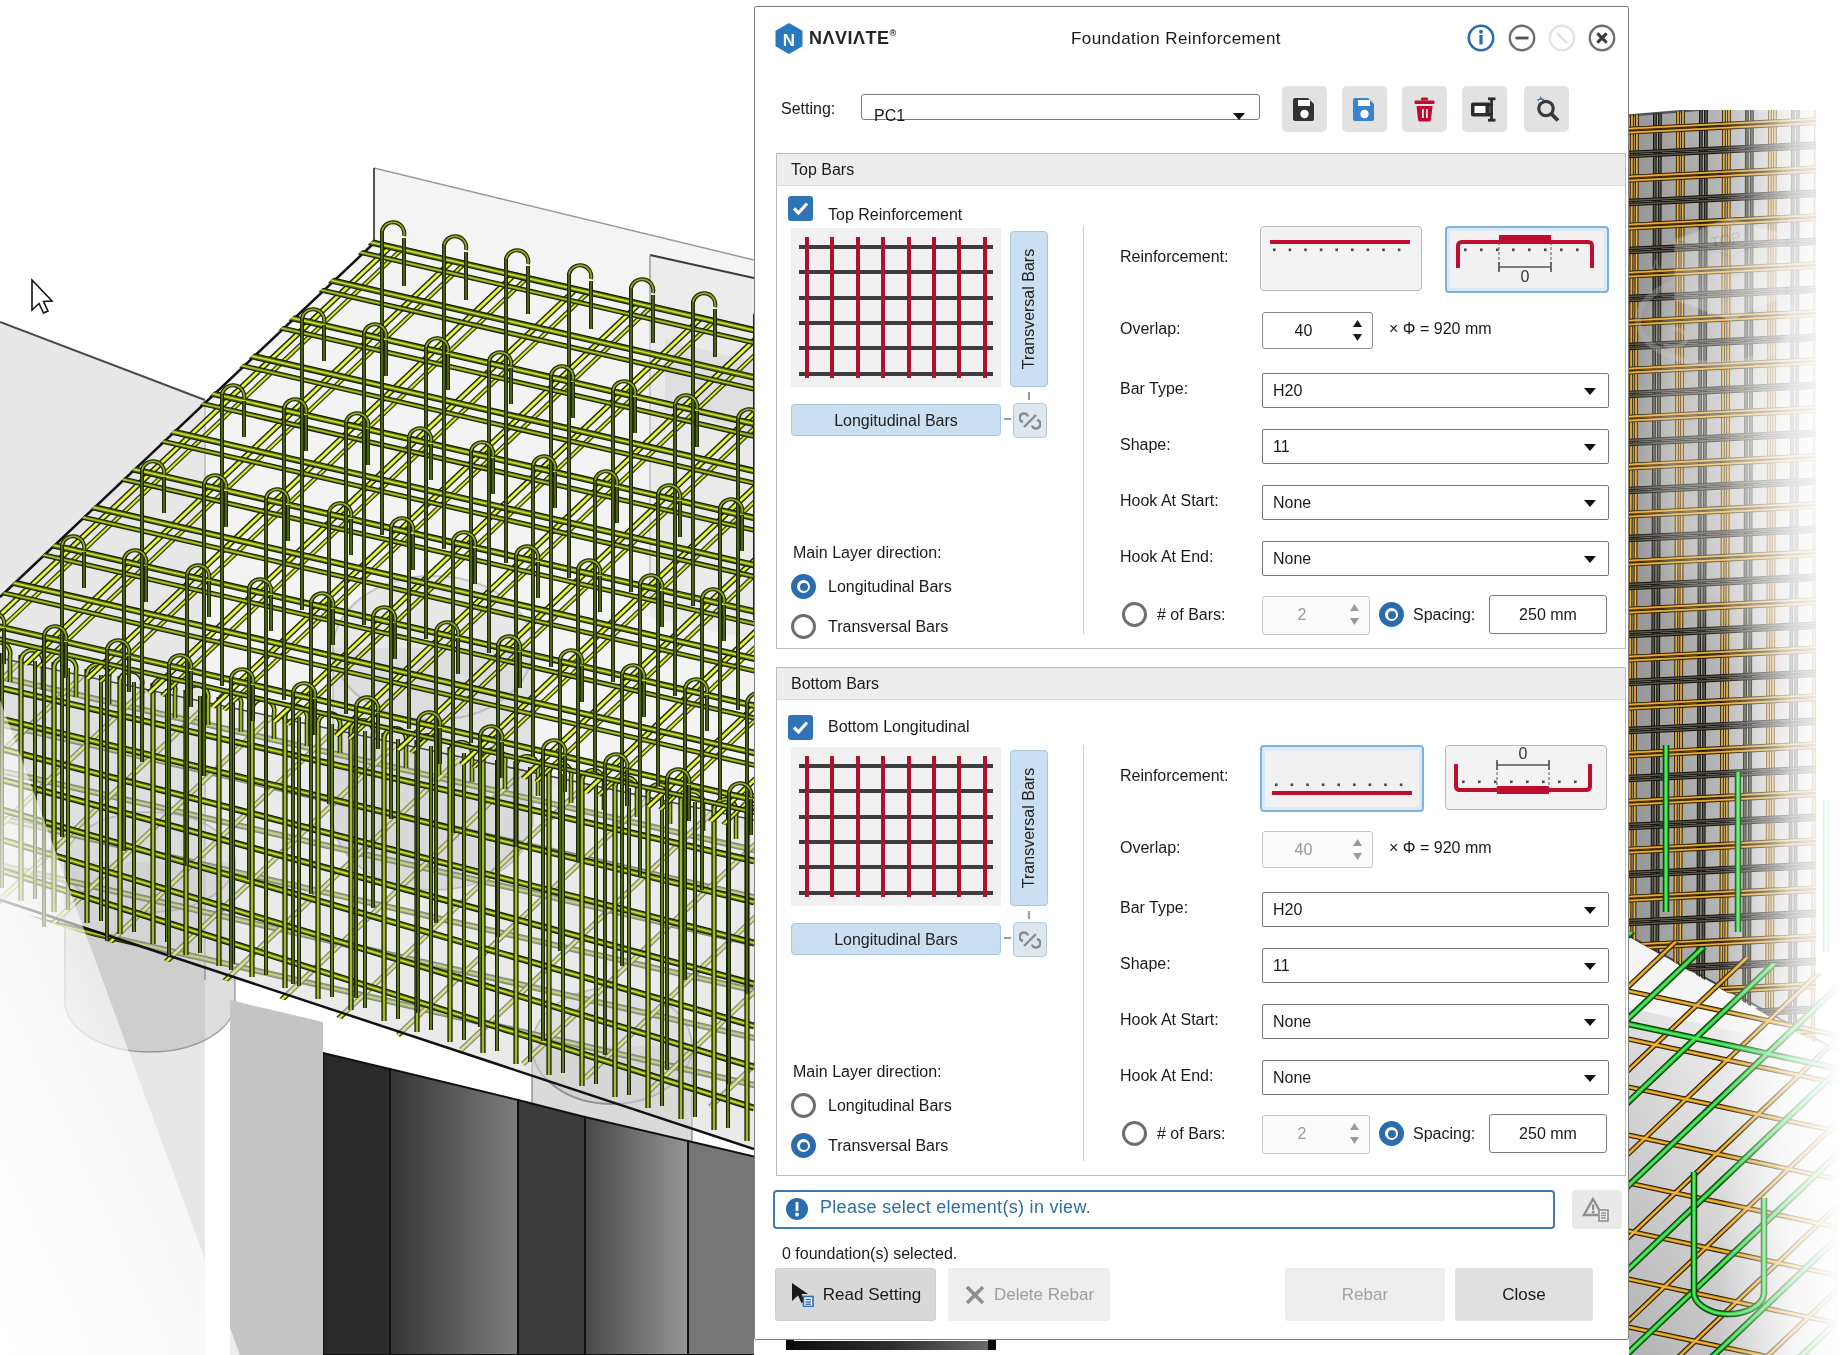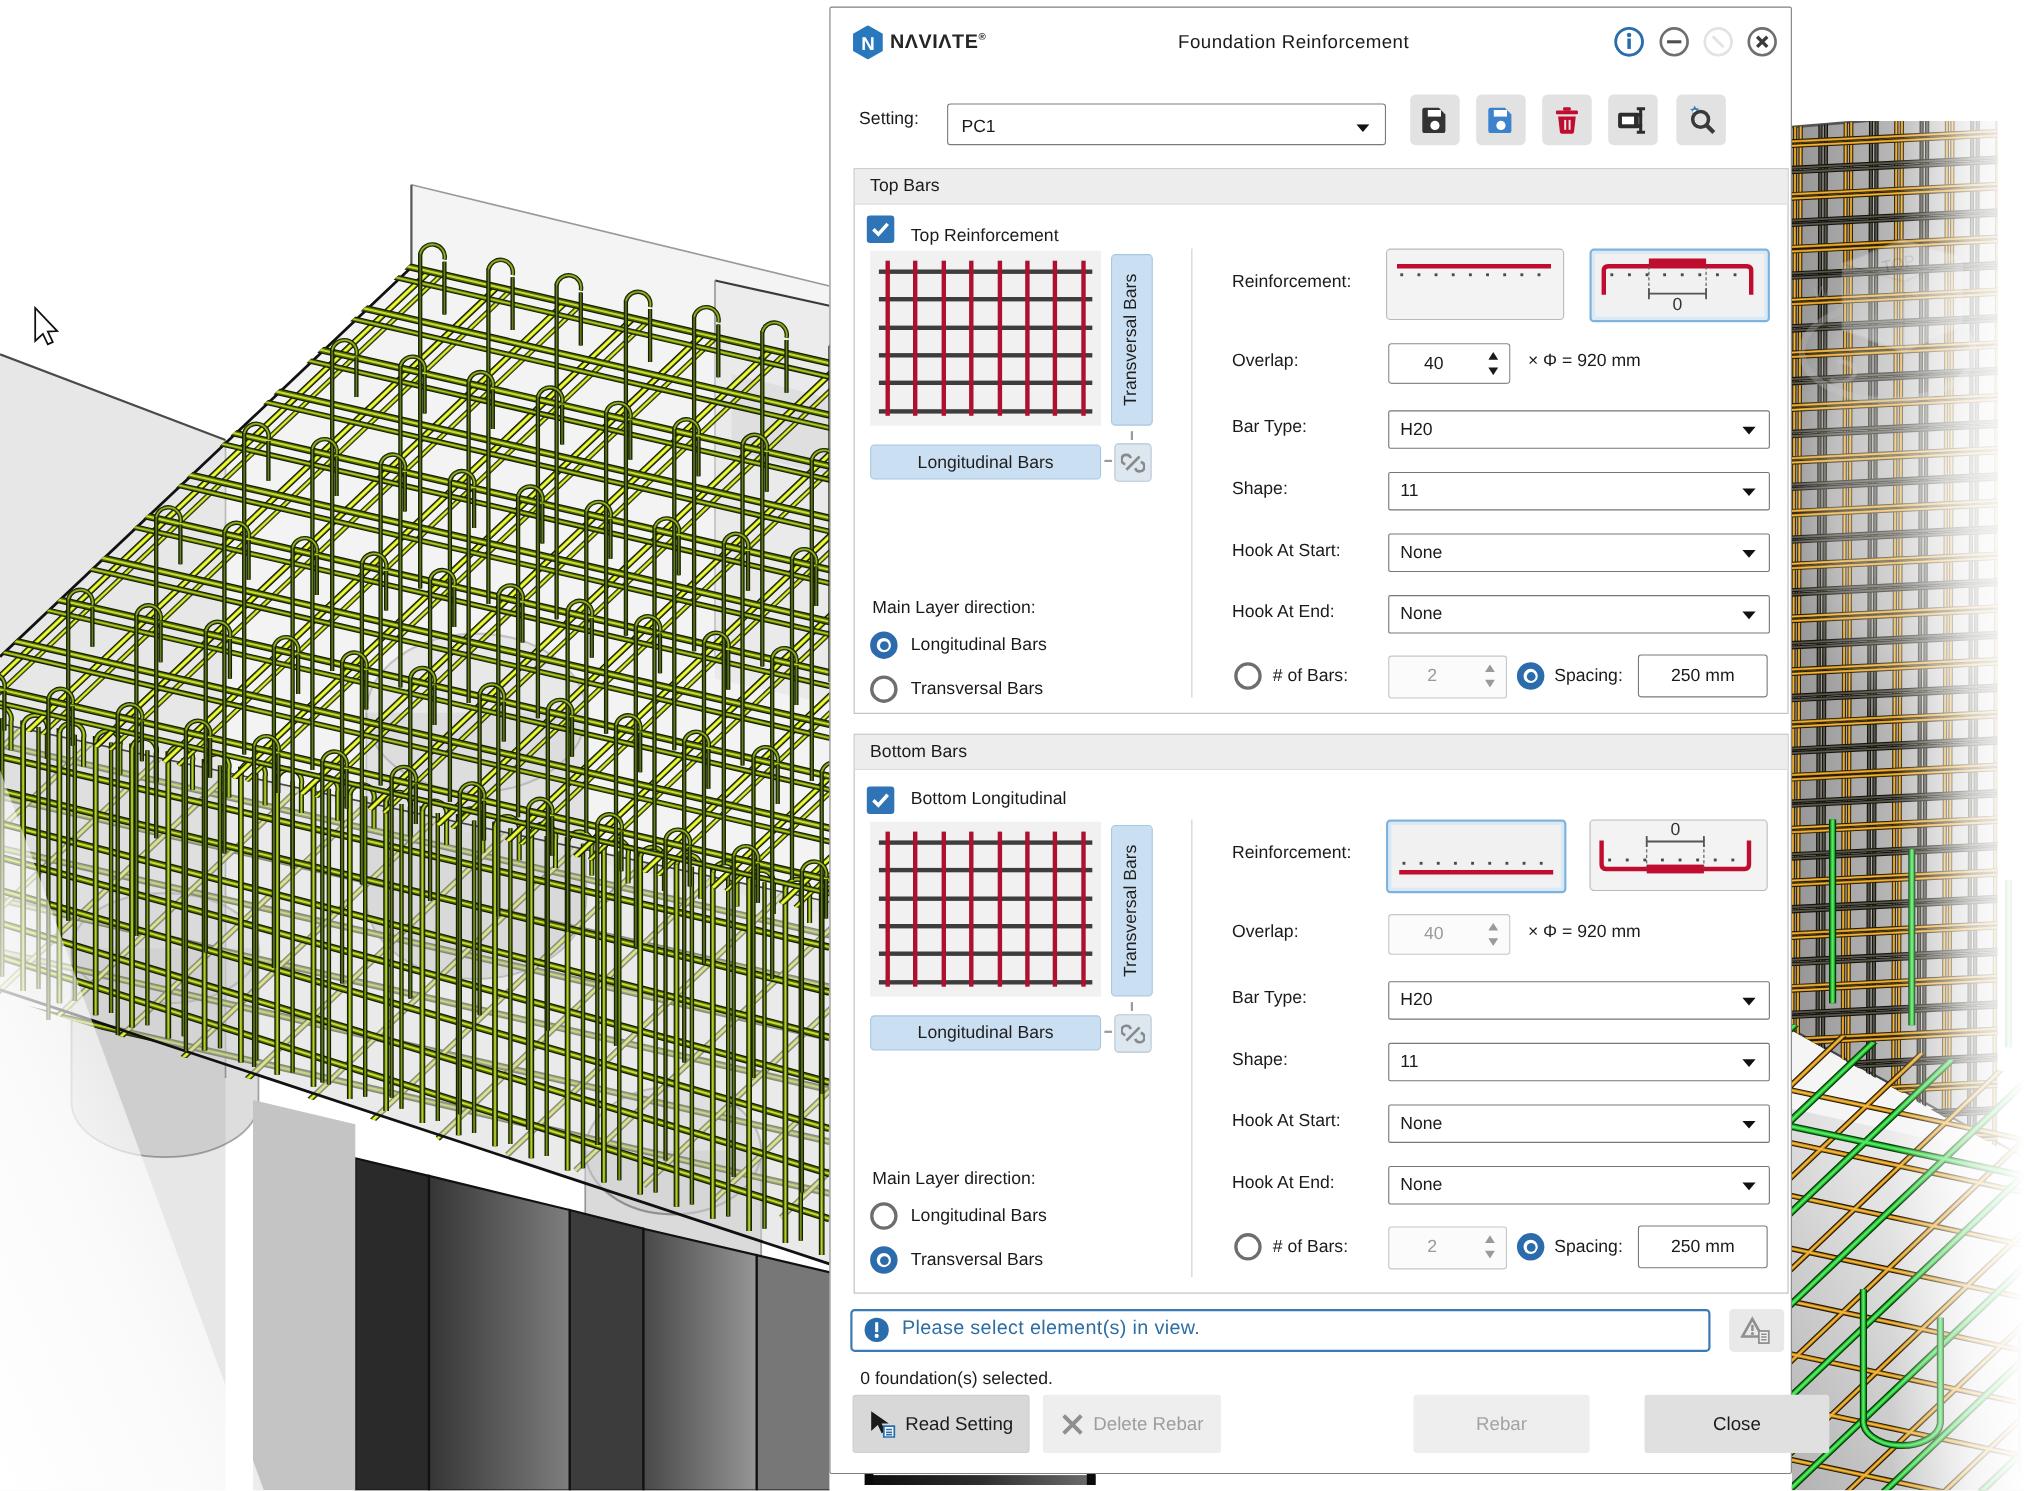--- a/index.html
+++ b/index.html
@@ -7,21 +7,21 @@
 #dlg{position:absolute;left:754px;top:6px;width:873px;height:1332px;background:#fff;
  border:1px solid #808080;border-radius:2px;}
 #logo{position:absolute;left:20px;top:16px;}
 #brand{position:absolute;left:54px;top:21px;font-size:18px;font-weight:bold;color:#252525;
  letter-spacing:0.5px;}
 #reg{font-size:9px;vertical-align:8px;letter-spacing:0;}
 #title{position:absolute;left:221px;top:22px;width:400px;text-align:center;font-size:17px;
  color:#1a1a1a;letter-spacing:0.4px;}
 .circ{position:absolute;top:17px;width:28px;height:28px;}
 .lbl{position:absolute;white-space:nowrap;}
-#setcombo{position:absolute;left:106px;top:87px;width:399px;height:38px;border:1px solid #7a7a7a;
+#setcombo{position:absolute;left:106px;top:87px;width:399px;height:26px;border:1px solid #7a7a7a;
  border-radius:3px;background:#fff;line-height:42px;padding-left:12px;box-sizing:border-box;}
 .carr{position:absolute;right:14px;top:18px;}
 .tbtn{position:absolute;top:79px;width:45px;height:46px;background:#e2e2e2;border-radius:5px;
  display:flex;align-items:center;justify-content:center;}
 .grp{position:absolute;left:21px;width:850px;border:1px solid #bcbcbc;background:#fff;
  box-sizing:border-box;}
 .ghdr{position:absolute;left:0;top:0;right:0;height:31px;background:#ededed;
  border-bottom:1px solid #dcdcdc;line-height:31px;padding-left:14px;}
 .chk{position:absolute;width:25px;height:25px;background:#2e74b6;border-radius:3px;}
 .meshbox{position:absolute;width:210px;height:159px;background:#f1f1f1;}
@@ -643,13 +643,13 @@
         <g stroke="#8f8f8f" stroke-width="3.6">
           <line x1="3" y1="3" x2="19" y2="19"></line>
           <line x1="19" y1="3" x2="3" y2="19"></line>
         </g>
       </svg>
       <span style="color:#9d9d9d">Delete Rebar</span>
     </div>
  <div class="btn dis" style="left:530px;width:160px">
       <span style="color:#a3a3a3">Rebar</span>
     </div>
- <div class="btn" style="left:740px;width:168px">Close</div>
+ <div class="btn" style="left:700px;width:138px">Close</div>
 </div>
 </body></html>

